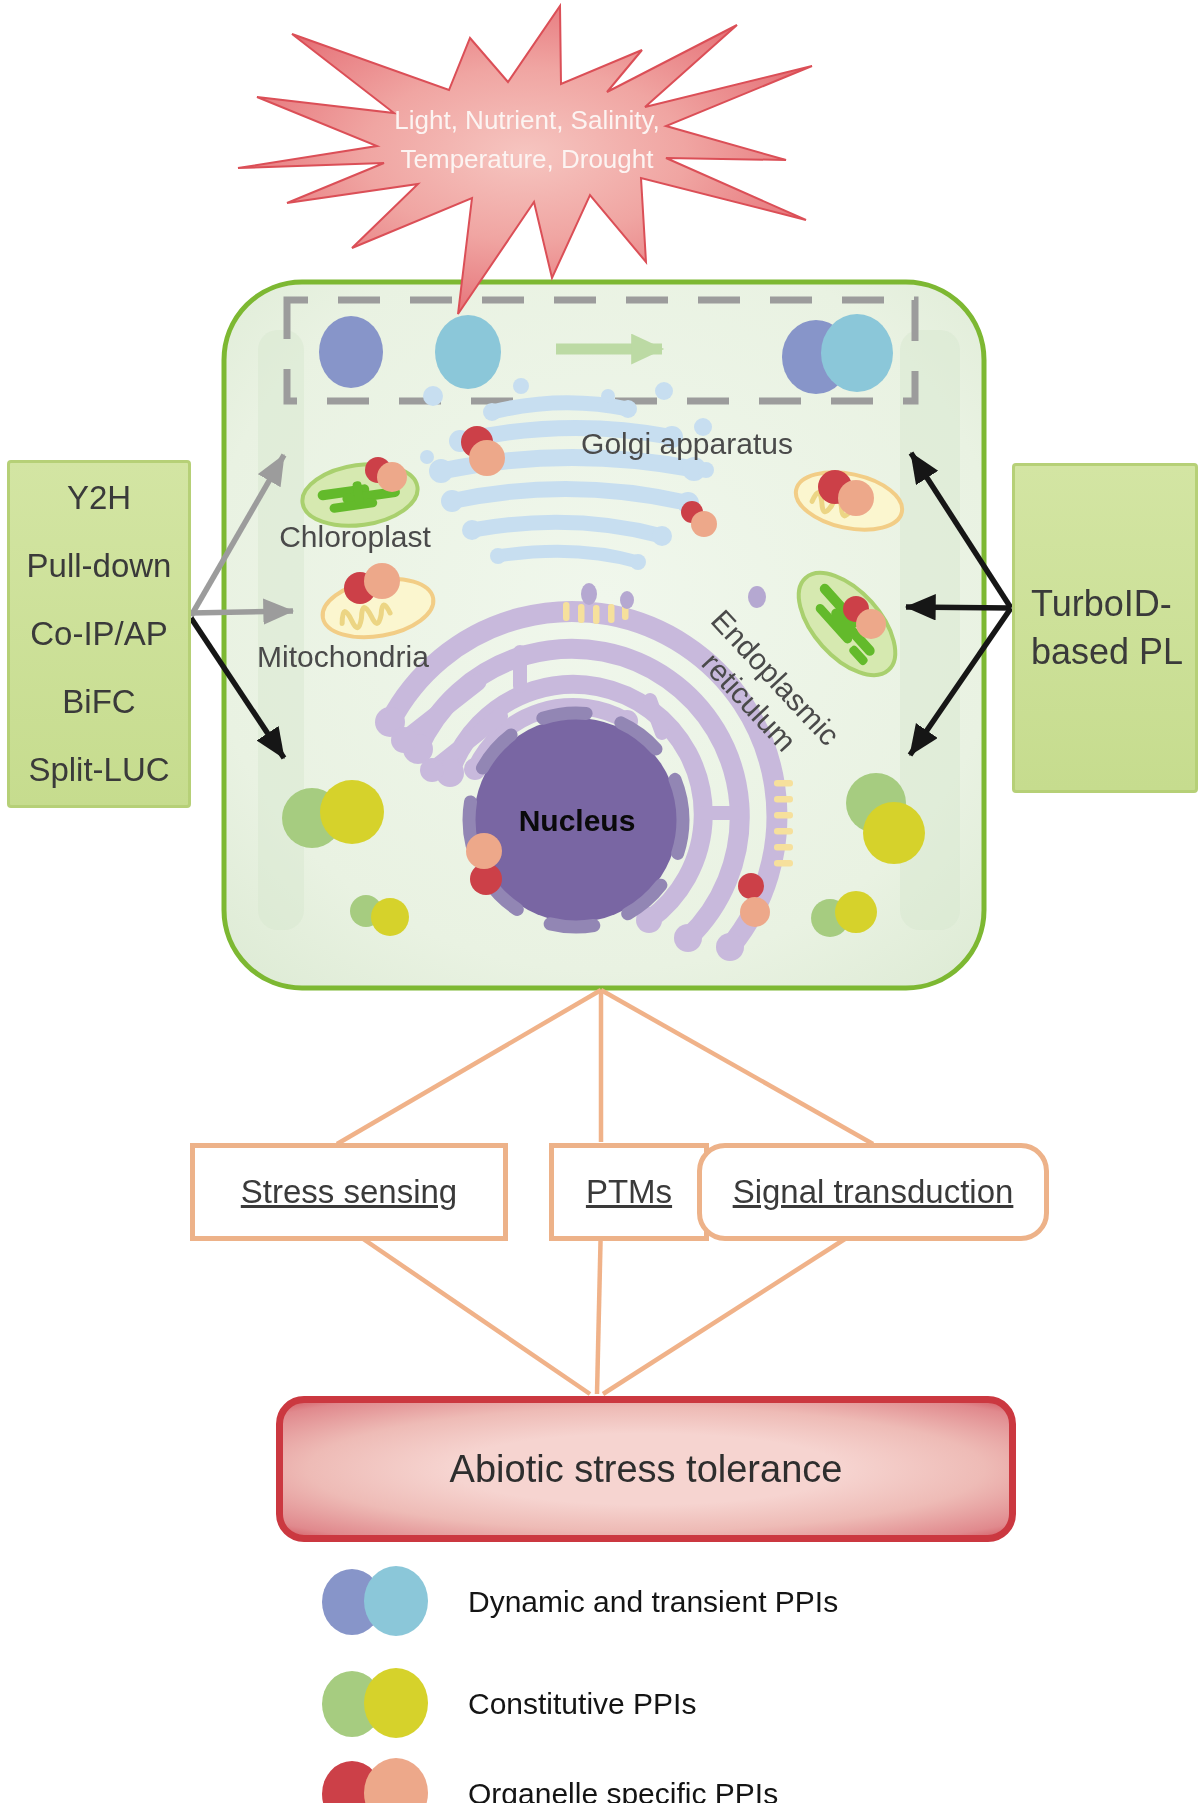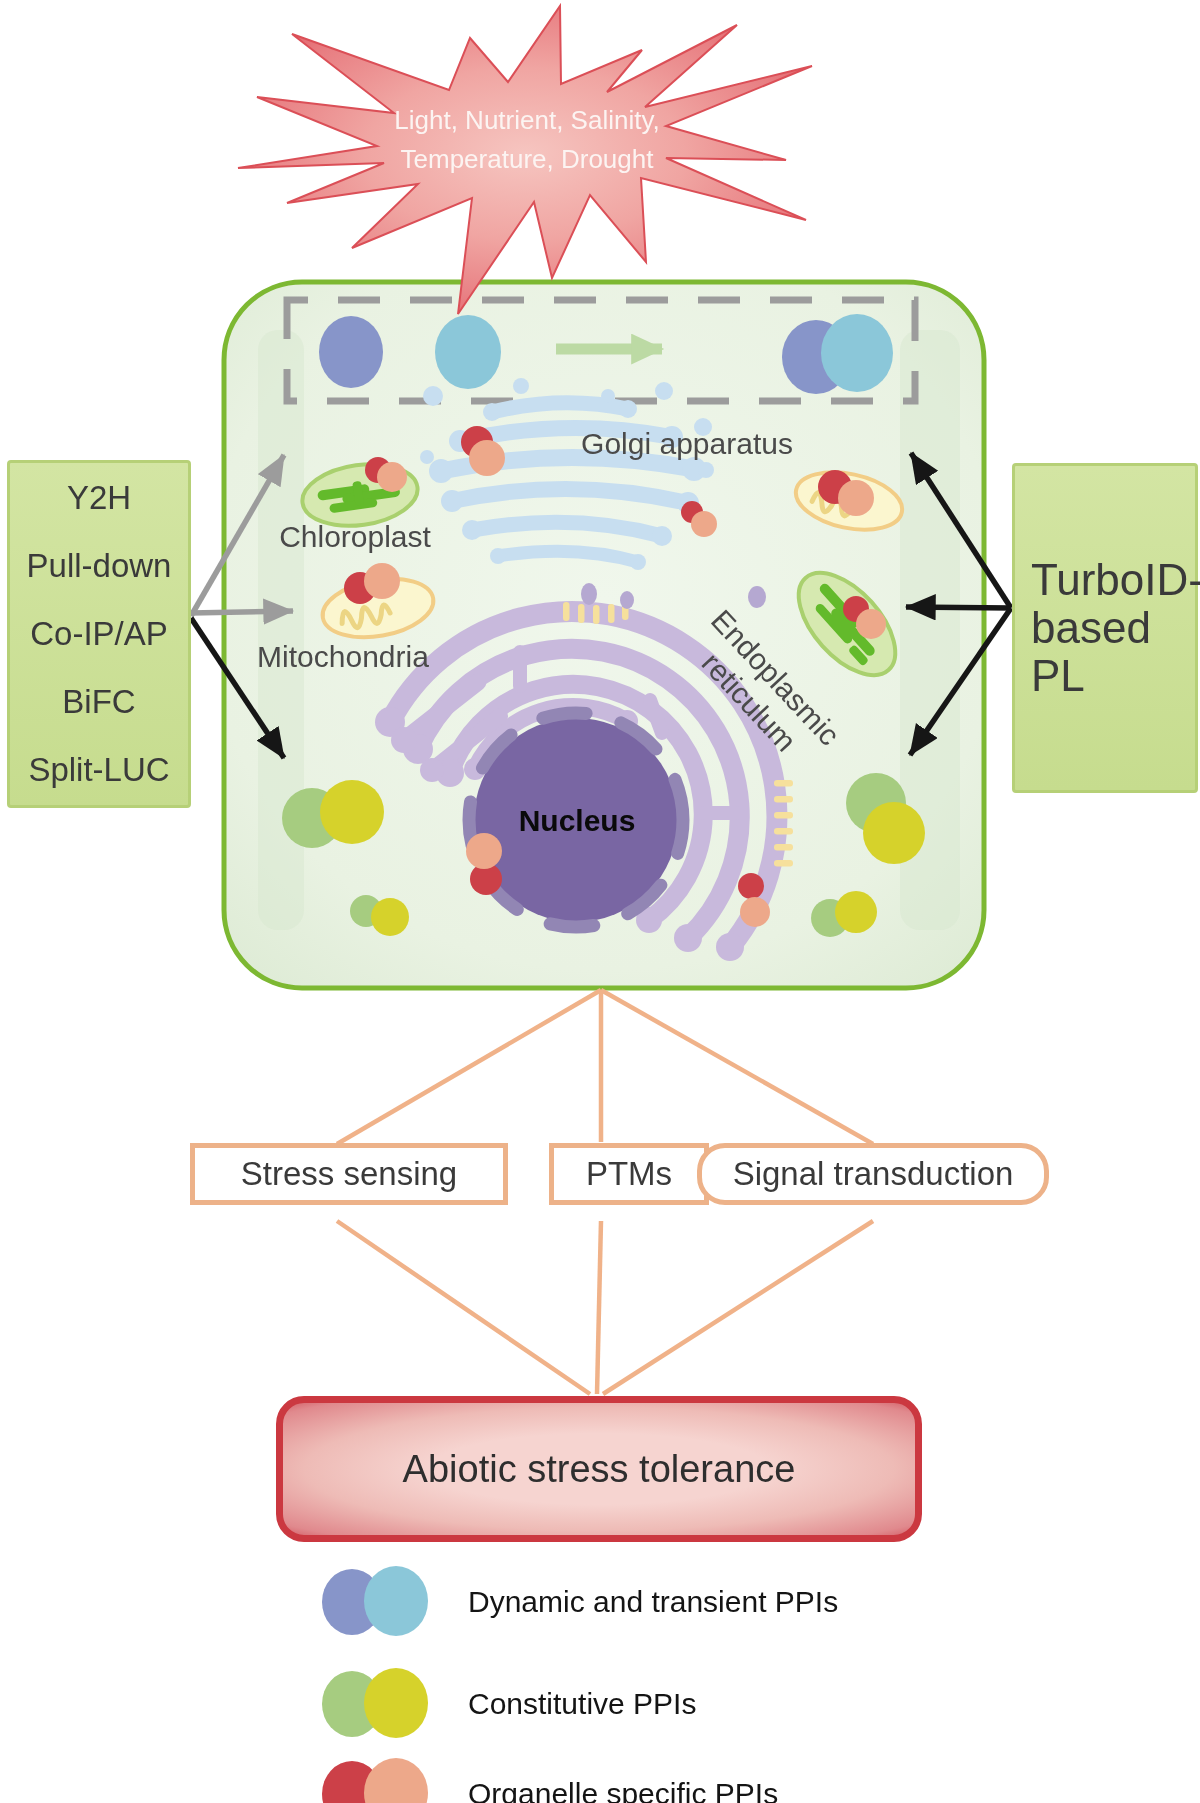--- a/index.html
+++ b/index.html
@@ -9,25 +9,25 @@
   .txt{position:absolute;z-index:3;transform:translate(-50%,-50%);white-space:nowrap;}
   .cell-label{color:#4a4a4a;font-size:30px;}
   .nucleus-label{color:#0a0a0a;font-size:30px;font-weight:bold;}
   .er-label{color:#4a4a4a;font-size:30px;line-height:36px;text-align:center;
             transform:translate(-50%,-50%) rotate(47deg);}
   .burst-text{color:#fcf4f2;font-size:26px;line-height:39px;text-align:center;z-index:3;}
   .methods-box{position:absolute;z-index:2;background:linear-gradient(180deg,#d3e5a3,#c6dc8e);
                border:3px solid #b6d077;border-radius:4px;box-sizing:border-box;
                display:flex;flex-direction:column;justify-content:center;}
   .methods-box .m-item{font-size:33px;line-height:68px;color:#3a3a3a;text-align:center;}
-  .turbo-line{font-size:44px;line-height:48px;color:#3a3a3a;text-align:left;padding-left:16px;}
-  .proc-box{position:absolute;z-index:2;top:1143px;height:62px;background:#ffffff;
+  .turbo-line{font-size:36px;line-height:48px;color:#3a3a3a;text-align:left;padding-left:16px;}
+  .proc-box{position:absolute;z-index:2;top:1143px;height:98px;background:#ffffff;
             border:5px solid #edb289;box-sizing:border-box;display:flex;align-items:center;
-            justify-content:center;font-size:33px;color:#3a3a3a;}
-  .outcome-box{position:absolute;z-index:2;left:276px;top:1396px;width:646px;height:146px;
+            justify-content:center;font-size:33px;color:#3a3a3a;text-decoration:underline;}
+  .outcome-box{position:absolute;z-index:2;left:276px;top:1396px;width:740px;height:146px;
                border:7px solid #cb3840;border-radius:28px;box-sizing:border-box;
                background:radial-gradient(ellipse at 50% 50%,#f6d4d0 38%,#eebbb6 66%,#e0898d 92%,#d5626a 100%);
                display:flex;align-items:center;justify-content:center;
                font-size:38px;color:#2e2e2e;}
   .legend-row{position:absolute;z-index:2;left:322px;height:72px;display:flex;align-items:center;}
   .legend-swatches{position:relative;width:112px;height:72px;flex:0 0 auto;}
   .legend-swatches .c1{position:absolute;left:0;top:3px;width:60px;height:66px;border-radius:50%;}
   .legend-swatches .c2{position:absolute;left:42px;top:0;width:64px;height:70px;border-radius:50%;}
   .legend-label{margin-left:34px;font-size:30px;color:#141414;white-space:nowrap;}
 </style>

